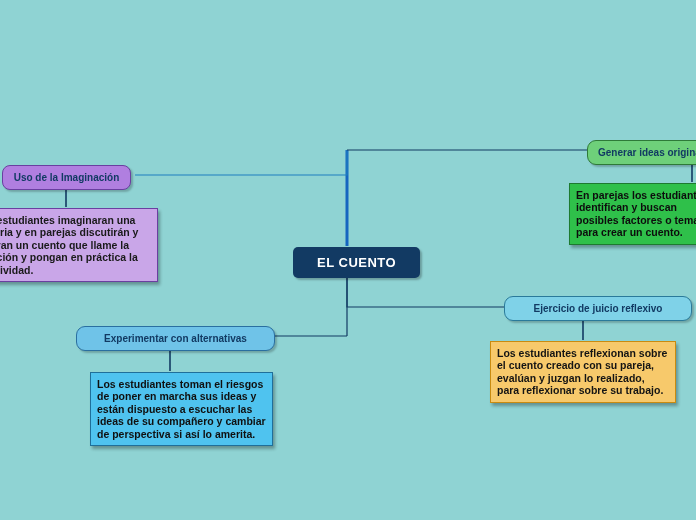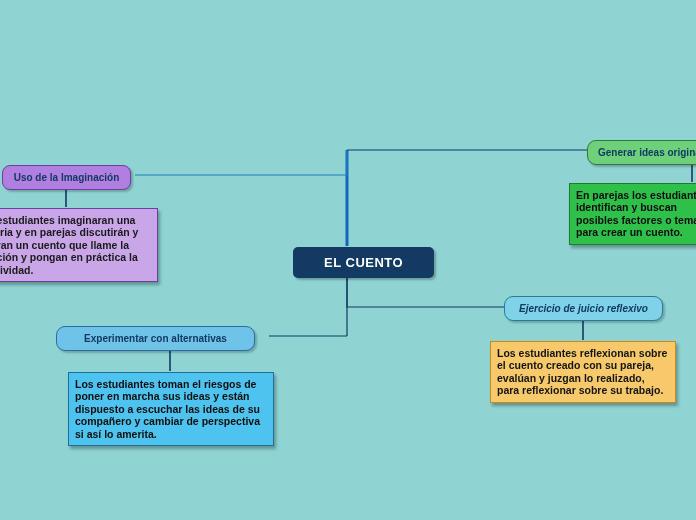--- a/index.html
+++ b/index.html
@@ -35,21 +35,21 @@
   }
   
   .central {
     background: #123a63;
     color: #ffffff;
     border-radius: 5px;
     font-weight: bold;
     font-size: 13px;
     letter-spacing: 0.5px;
     text-align: center;
-    padding: 8px 31px;
+    padding: 8px 24px;
     box-shadow: 2px 2px 2px rgba(0,0,0,0.25);
     white-space: nowrap;
   }
   
   .pill {
     border-radius: 9px;
     font-weight: bold;
     font-size: 10px;
     text-align: center;
     padding: 6px 10px;
@@ -130,19 +130,19 @@
   </svg>
 
   <div class="node central" style="left:293px; top:247px;">EL CUENTO</div>
 
   <div class="node pill pill-purple" style="left:2px; top:165px; width:129px;border-radius:8px;">Uso de la Imaginación</div>
   <div class="node detail detail-purple" style="left:-32px; top:208px; width:190px;">Los estudiantes imaginaran una historia y en parejas discutirán y crearan un cuento que llame la atención y pongan en práctica la creatividad.</div>
 
   <div class="node pill pill-green" style="left:587px; top:140px; width:130px;">Generar ideas originales</div>
   <div class="node detail detail-green" style="left:569px; top:183px; width:150px;">En parejas los estudiantes identifican y buscan posibles factores o temas para crear un cuento.</div>
 
-  <div class="node pill pill-blue" style="left:56px; top:326px; width:199px;">Experimentar con alternativas</div>
-  <div class="node detail detail-blue" style="left:68px; top:372px; width:206px;">Los estudiantes toman el riesgos de poner en marcha sus ideas y están dispuesto a escuchar las ideas de su compañero y cambiar de perspectiva si así lo amerita.</div>
+  <div class="node pill pill-blue" style="left:76px; top:326px; width:199px;">Experimentar con alternativas</div>
+  <div class="node detail detail-blue" style="left:90px; top:372px; width:183px;">Los estudiantes toman el riesgos de poner en marcha sus ideas y están dispuesto a escuchar las ideas de su compañero y cambiar de perspectiva si así lo amerita.</div>
 
-  <div class="node pill pill-teal" style="left:504px; top:296px; width:159px;font-style:italic;">Ejercicio de juicio reflexivo</div>
+  <div class="node pill pill-teal" style="left:504px; top:296px; width:188px;">Ejercicio de juicio reflexivo</div>
   <div class="node detail detail-orange" style="left:490px; top:341px; width:186px;">Los estudiantes reflexionan sobre el  cuento creado con su pareja, evalúan y juzgan lo realizado, para reflexionar sobre su trabajo.</div>
 
 </div>
 
 </body></html>

